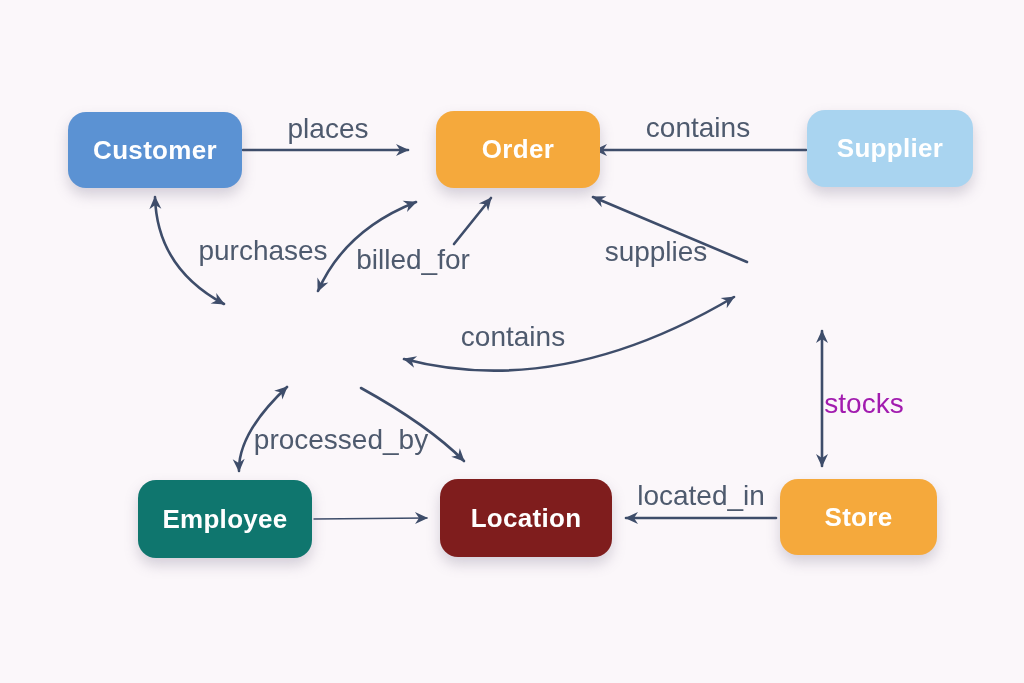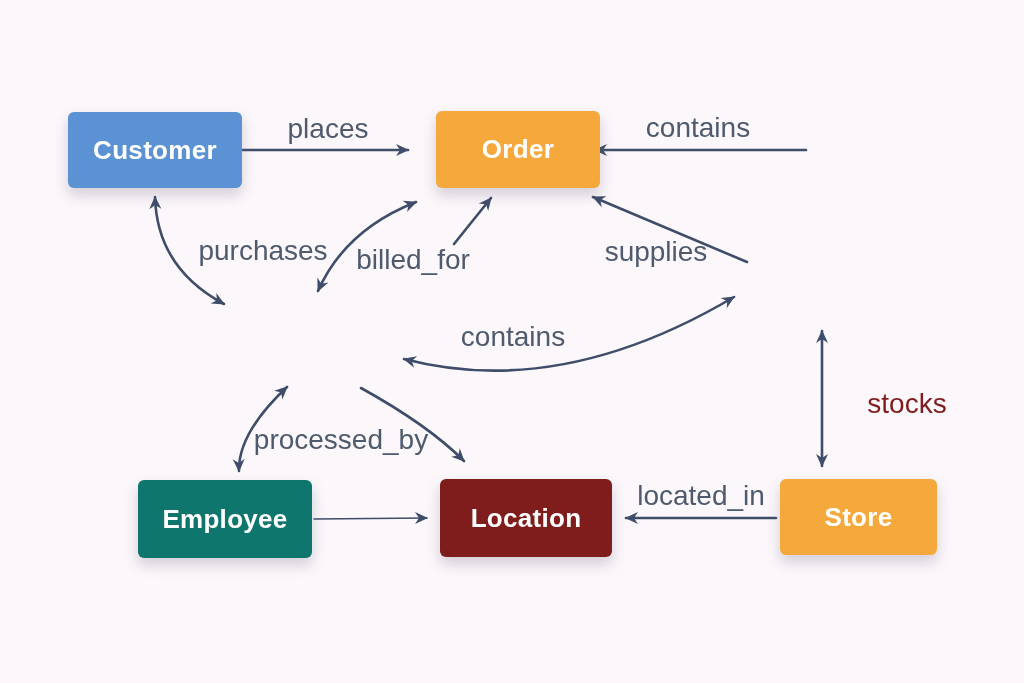--- a/index.html
+++ b/index.html
@@ -12,21 +12,21 @@
     overflow: hidden;
   }
   #edges {
     position: absolute; inset: 0;
     width: 1024px; height: 683px;
     display: block;
   }
   .node {
     position: absolute;
     display: flex; align-items: center; justify-content: center;
-    border-radius: 6px;
+    border-radius: 18px;
     box-shadow: 0 7px 14px rgba(110, 100, 130, 0.28);
     cursor: default;
   }
   .node-label {
     font-size: 26px;
     font-weight: 700;
     letter-spacing: 0.3px;
   }
   .edge-label {
     position: absolute;
@@ -63,32 +63,35 @@
       <path d="M822,331 L822,466" fill="none" stroke="#3E4D6A" stroke-width="2.6" stroke-linecap="round" marker-end="url(#ah)" marker-start="url(#ahs)"></path>
       <path d="M776,518 L626,518" fill="none" stroke="#3E4D6A" stroke-width="2.6" stroke-linecap="round" marker-end="url(#ah)"></path>
     </svg>
 
   <div class="node" style="left: 68px; top: 112px; width: 174px; height: 76px; background: rgb(91, 146, 211);">
     <span class="node-label" style="color: rgb(255, 255, 255);">Customer</span>
   </div>
   <div class="node" style="left: 420px; top: 111px; width: 164px; height: 77px; background: rgb(245, 169, 60); margin-left: 16px;">
     <span class="node-label" style="color: rgb(255, 255, 255);">Order</span>
   </div>
+  <div class="node" style="left: 807px; top: 110px; width: 166px; height: 77px; background: rgb(169, 212, 240);">
+    <span class="node-label" style="color: rgb(255, 255, 255);">Supplier</span>
+  </div>
   <div class="node" style="left: 138px; top: 480px; width: 174px; height: 78px; background: #0f766e;">
     <span class="node-label" style="color: rgb(255, 255, 255);">Employee</span>
   </div>
   <div class="node" style="left: 440px; top: 479px; width: 172px; height: 78px; background: #7f1d1d;">
     <span class="node-label" style="color: rgb(255, 255, 255);">Location</span>
   </div>
   <div class="node" style="left: 780px; top: 479px; width: 157px; height: 76px; background: rgb(245, 169, 60); align-items: center;">
     <span class="node-label" style="color: rgb(255, 255, 255);">Store</span>
   </div>
 
 <span class="edge-label" style="left: 328px; top: 129px; color: rgb(78, 90, 110);">places</span>
     <span class="edge-label" style="left: 698px; top: 128px; color: rgb(78, 90, 110);">contains</span>
     <span class="edge-label" style="left: 263px; top: 251px; color: rgb(78, 90, 110);">purchases</span>
     <span class="edge-label" style="left: 413px; top: 260px; color: rgb(78, 90, 110);">billed_for</span>
     <span class="edge-label" style="left: 656px; top: 252px; color: rgb(78, 90, 110);">supplies</span>
     <span class="edge-label" style="left: 513px; top: 337px; color: rgb(78, 90, 110);">contains</span>
     <span class="edge-label" style="left: 341px; top: 440px; color: rgb(78, 90, 110);">processed_by</span>
-    <span class="edge-label" style="left: 907px; top: 404px; color: #7f1d1d;">stocks</span>
+    <span class="edge-label" style="left: 864px; top: 404px; color: #a21caf;">stocks</span>
     <span class="edge-label" style="left: 701px; top: 496px; color: rgb(78, 90, 110);">located_in</span>
   </div>
 
 </body></html>

